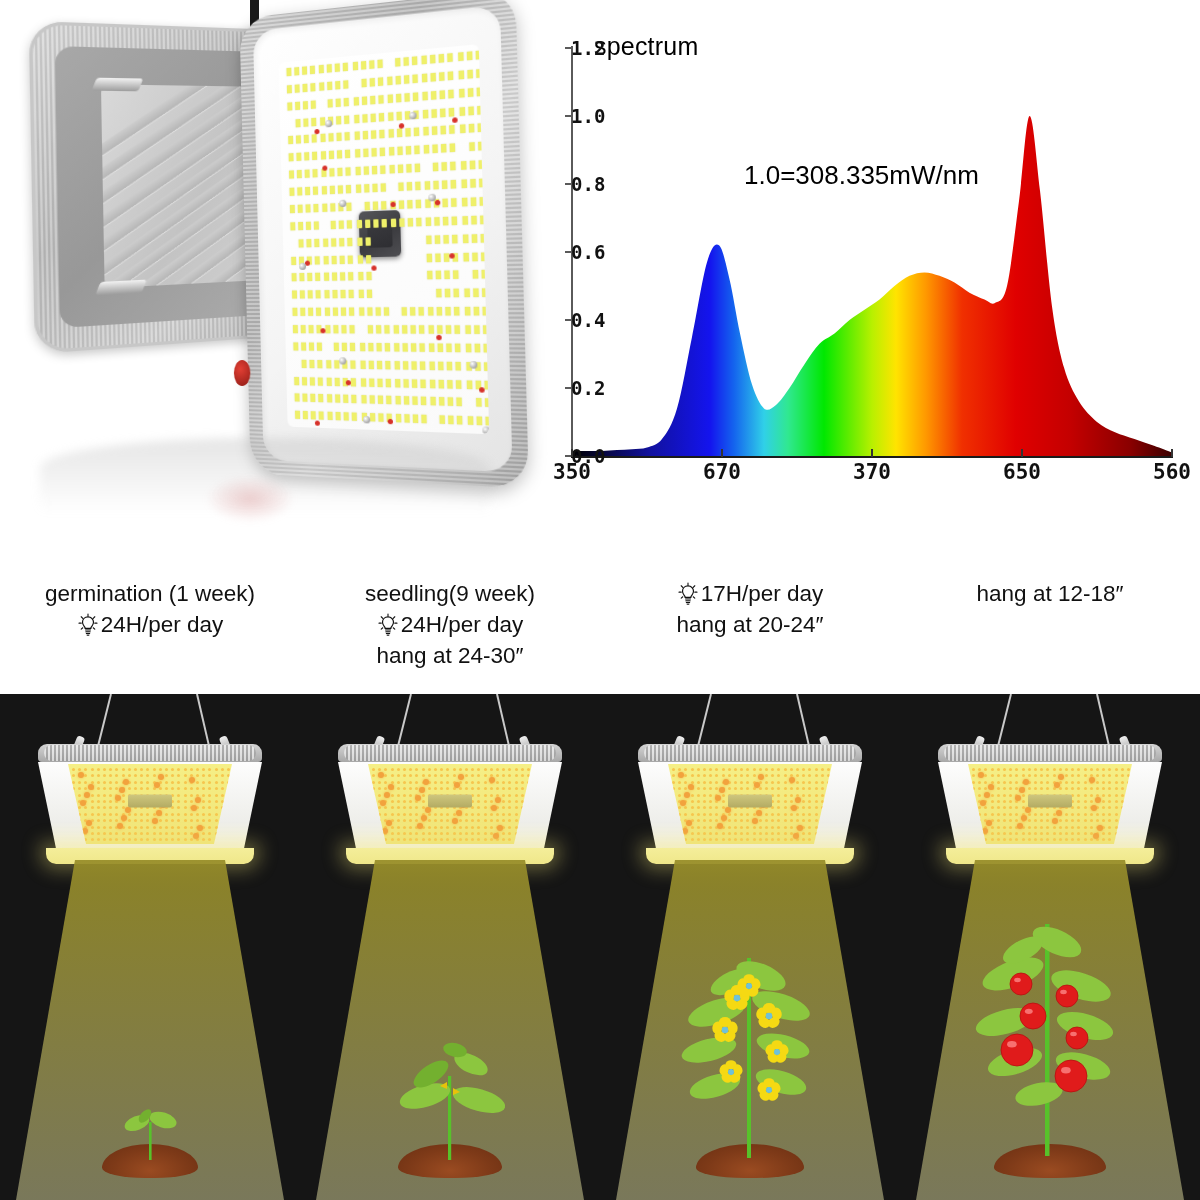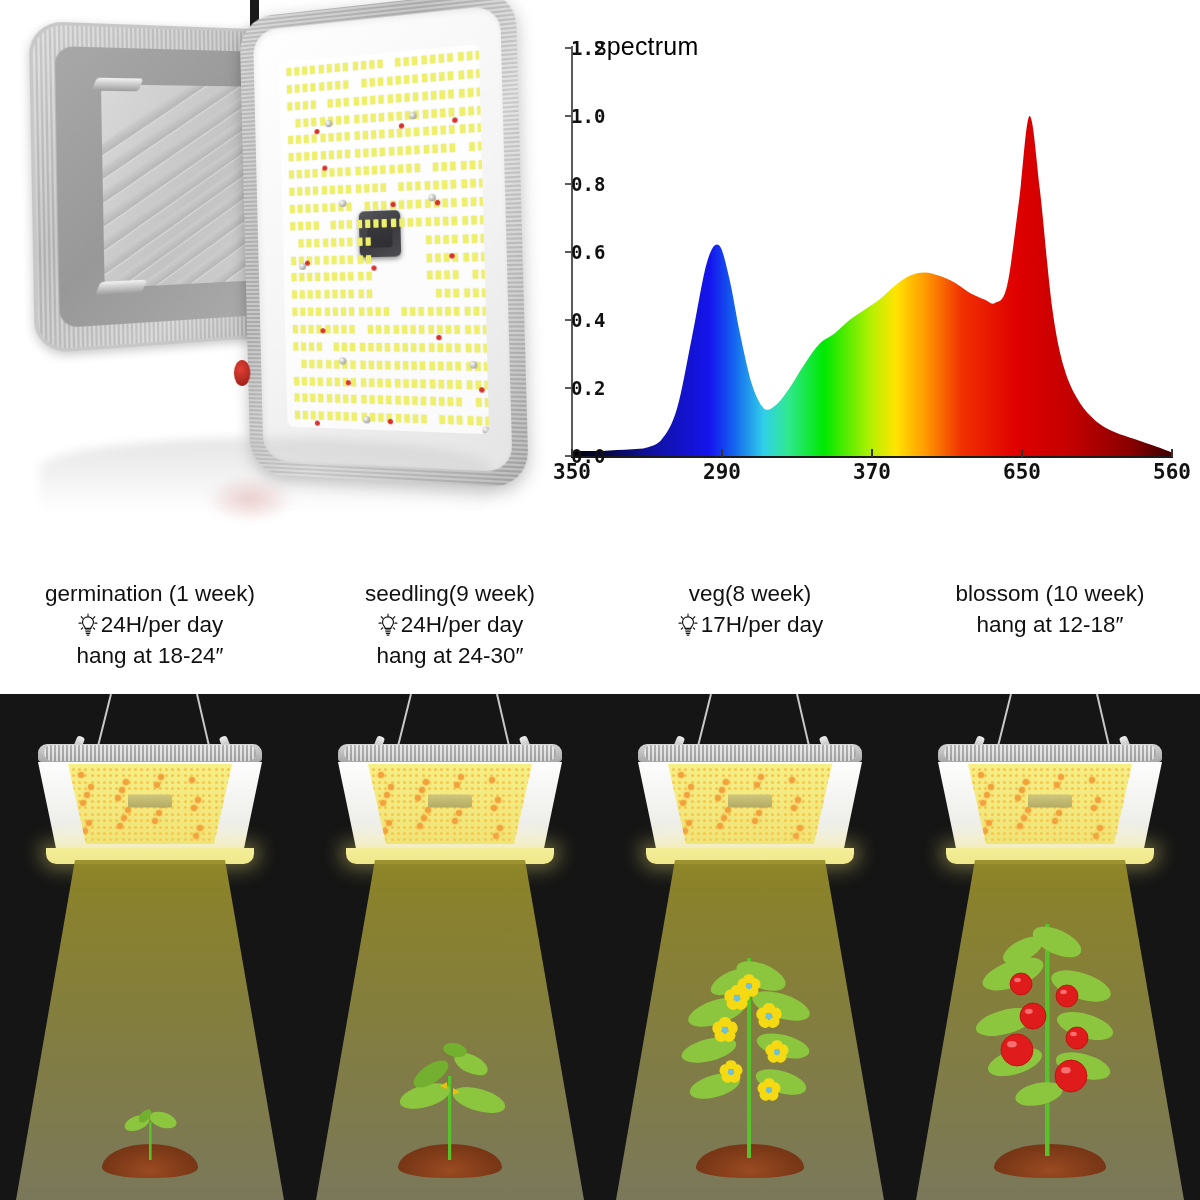--- a/index.html
+++ b/index.html
@@ -781,20 +781,21 @@
           </div>
       </div>
     </div>
     <div class="red-dot-side"></div>
     <div class="reflection"></div>
     <div class="reflection2"></div>
   </div>
 
   <div class="chart">
     <div class="chart-title">spectrum</div>
+    <div class="chart-annotation">1.0=308.335mW/nm</div>
 
     <svg class="spectrum-svg" id="spectrum-svg" width="602" height="410" viewBox="0 0 602 410">
       <defs>
         <linearGradient id="specGrad" x1="0" y1="0" x2="1" y2="0">
           <stop offset="0.000" stop-color="#000000"></stop>
           <stop offset="0.130" stop-color="#11119e"></stop>
           <stop offset="0.230" stop-color="#1414ee"></stop>
           <stop offset="0.270" stop-color="#1464ee"></stop>
           <stop offset="0.320" stop-color="#30d0e8"></stop>
           <stop offset="0.360" stop-color="#30e890"></stop>
@@ -826,21 +827,21 @@
         <div class="ytick" style="top: 176px; left: 59px; transform: translate(-110%, -50%);">0.8</div>
         <div class="ytick-mark" style="top: 176px;"></div>
         <div class="ytick" style="top: 108px; left: 59px; transform: translate(-110%, -50%);">1.0</div>
         <div class="ytick-mark" style="top: 108px;"></div>
         <div class="ytick" style="top: 40px; left: 59px; transform: translate(-110%, -50%);">1.2</div>
         <div class="ytick-mark" style="top: 40px;"></div>
       </div>
     <div id="xticks">
         <div class="xtick" style="left: 60px;">350</div>
         <div class="xtick-mark" style="left: 59px;"></div>
-        <div class="xtick" style="left: 210px;">290</div>
+        <div class="xtick" style="left: 210px;">670</div>
         <div class="xtick-mark" style="left: 209px;"></div>
         <div class="xtick" style="left: 360px;">370</div>
         <div class="xtick-mark" style="left: 359px;"></div>
         <div class="xtick" style="left: 510px;">650</div>
         <div class="xtick-mark" style="left: 509px;"></div>
         <div class="xtick" style="left: 660px;">560</div>
         <div class="xtick-mark" style="left: 659px;"></div>
       </div>
   </div>
 
@@ -861,21 +862,20 @@
     <path d="M12 4.2c-3.5 0-6 2.6-6 5.9 0 2.3 1.3 3.6 2.1 4.6.6.8.8 1.3.8 2h6.2c0-.7.2-1.2.8-2 .8-1 2.1-2.3 2.1-4.6 0-3.3-2.5-5.9-6-5.9z" fill="none" stroke="#111" stroke-width="1.3"></path>
     <g stroke="#111" stroke-width="1.2" fill="none">
       <line x1="8.9" y1="18.4" x2="15.1" y2="18.4"></line>
       <line x1="9.2" y1="20.4" x2="14.8" y2="20.4"></line>
       <line x1="9.7" y1="22.3" x2="14.3" y2="22.3"></line>
       <path d="M10.6 24.1h2.8"></path>
     </g>
   </svg></span>
          <span>24H/per day</span>
        </div>
-       <div class="cap-hang">hang at 18-24″</div>
       </div>
       <div class="caption">
         <div class="cap-title">seedling(9 week)</div>
        <div class="cap-hours">
          <span class="bulb-icon"><svg viewBox="0 0 24 26" width="22" height="24">
     <g stroke="#111" stroke-width="1.2" fill="none" stroke-linecap="round">
       <line x1="12" y1="1" x2="12" y2="3.4"></line>
       <line x1="4.6" y1="4" x2="6.3" y2="5.7"></line>
       <line x1="19.4" y1="4" x2="17.7" y2="5.7"></line>
       <line x1="2.2" y1="11" x2="4.6" y2="11"></line>
@@ -889,21 +889,20 @@
       <line x1="9.2" y1="20.4" x2="14.8" y2="20.4"></line>
       <line x1="9.7" y1="22.3" x2="14.3" y2="22.3"></line>
       <path d="M10.6 24.1h2.8"></path>
     </g>
   </svg></span>
          <span>24H/per day</span>
        </div>
        <div class="cap-hang">hang at 24-30″</div>
       </div>
       <div class="caption">
-        <div class="cap-title">veg(8 week)</div>
        <div class="cap-hours">
          <span class="bulb-icon"><svg viewBox="0 0 24 26" width="22" height="24">
     <g stroke="#111" stroke-width="1.2" fill="none" stroke-linecap="round">
       <line x1="12" y1="1" x2="12" y2="3.4"></line>
       <line x1="4.6" y1="4" x2="6.3" y2="5.7"></line>
       <line x1="19.4" y1="4" x2="17.7" y2="5.7"></line>
       <line x1="2.2" y1="11" x2="4.6" y2="11"></line>
       <line x1="21.8" y1="11" x2="19.4" y2="11"></line>
       <line x1="4.6" y1="17.5" x2="6.3" y2="16"></line>
       <line x1="19.4" y1="17.5" x2="17.7" y2="16"></line>
@@ -911,23 +910,23 @@
     <path d="M12 4.2c-3.5 0-6 2.6-6 5.9 0 2.3 1.3 3.6 2.1 4.6.6.8.8 1.3.8 2h6.2c0-.7.2-1.2.8-2 .8-1 2.1-2.3 2.1-4.6 0-3.3-2.5-5.9-6-5.9z" fill="none" stroke="#111" stroke-width="1.3"></path>
     <g stroke="#111" stroke-width="1.2" fill="none">
       <line x1="8.9" y1="18.4" x2="15.1" y2="18.4"></line>
       <line x1="9.2" y1="20.4" x2="14.8" y2="20.4"></line>
       <line x1="9.7" y1="22.3" x2="14.3" y2="22.3"></line>
       <path d="M10.6 24.1h2.8"></path>
     </g>
   </svg></span>
          <span>17H/per day</span>
        </div>
+       <div class="cap-hang">hang at 20-24″</div>
       </div>
       <div class="caption">
-        <div class="cap-title">blossom (10 week)</div>
        <div class="cap-hang">hang at 12-18″</div>
       </div>
     </div>
 
   <div class="stages" id="stages">
       <div class="stage">
         <div>
           <div class="wire" style="left:110px; top:0; height:52px; transform:rotate(14deg);"></div>
        <div class="wire" style="left:196px; top:0; height:52px; transform:rotate(-13deg);"></div>
        <div class="wire-clip" style="left:74px; top:42px; transform:rotate(22deg);"></div>

